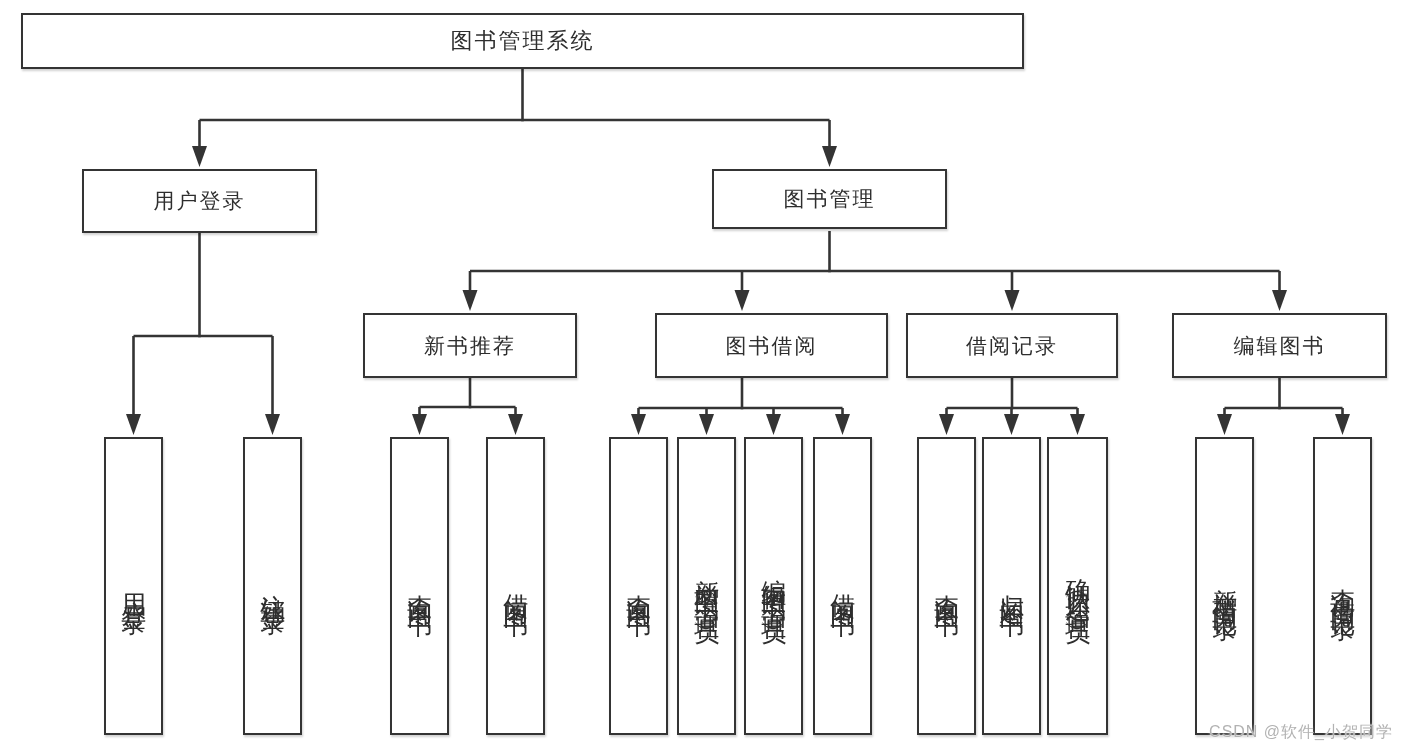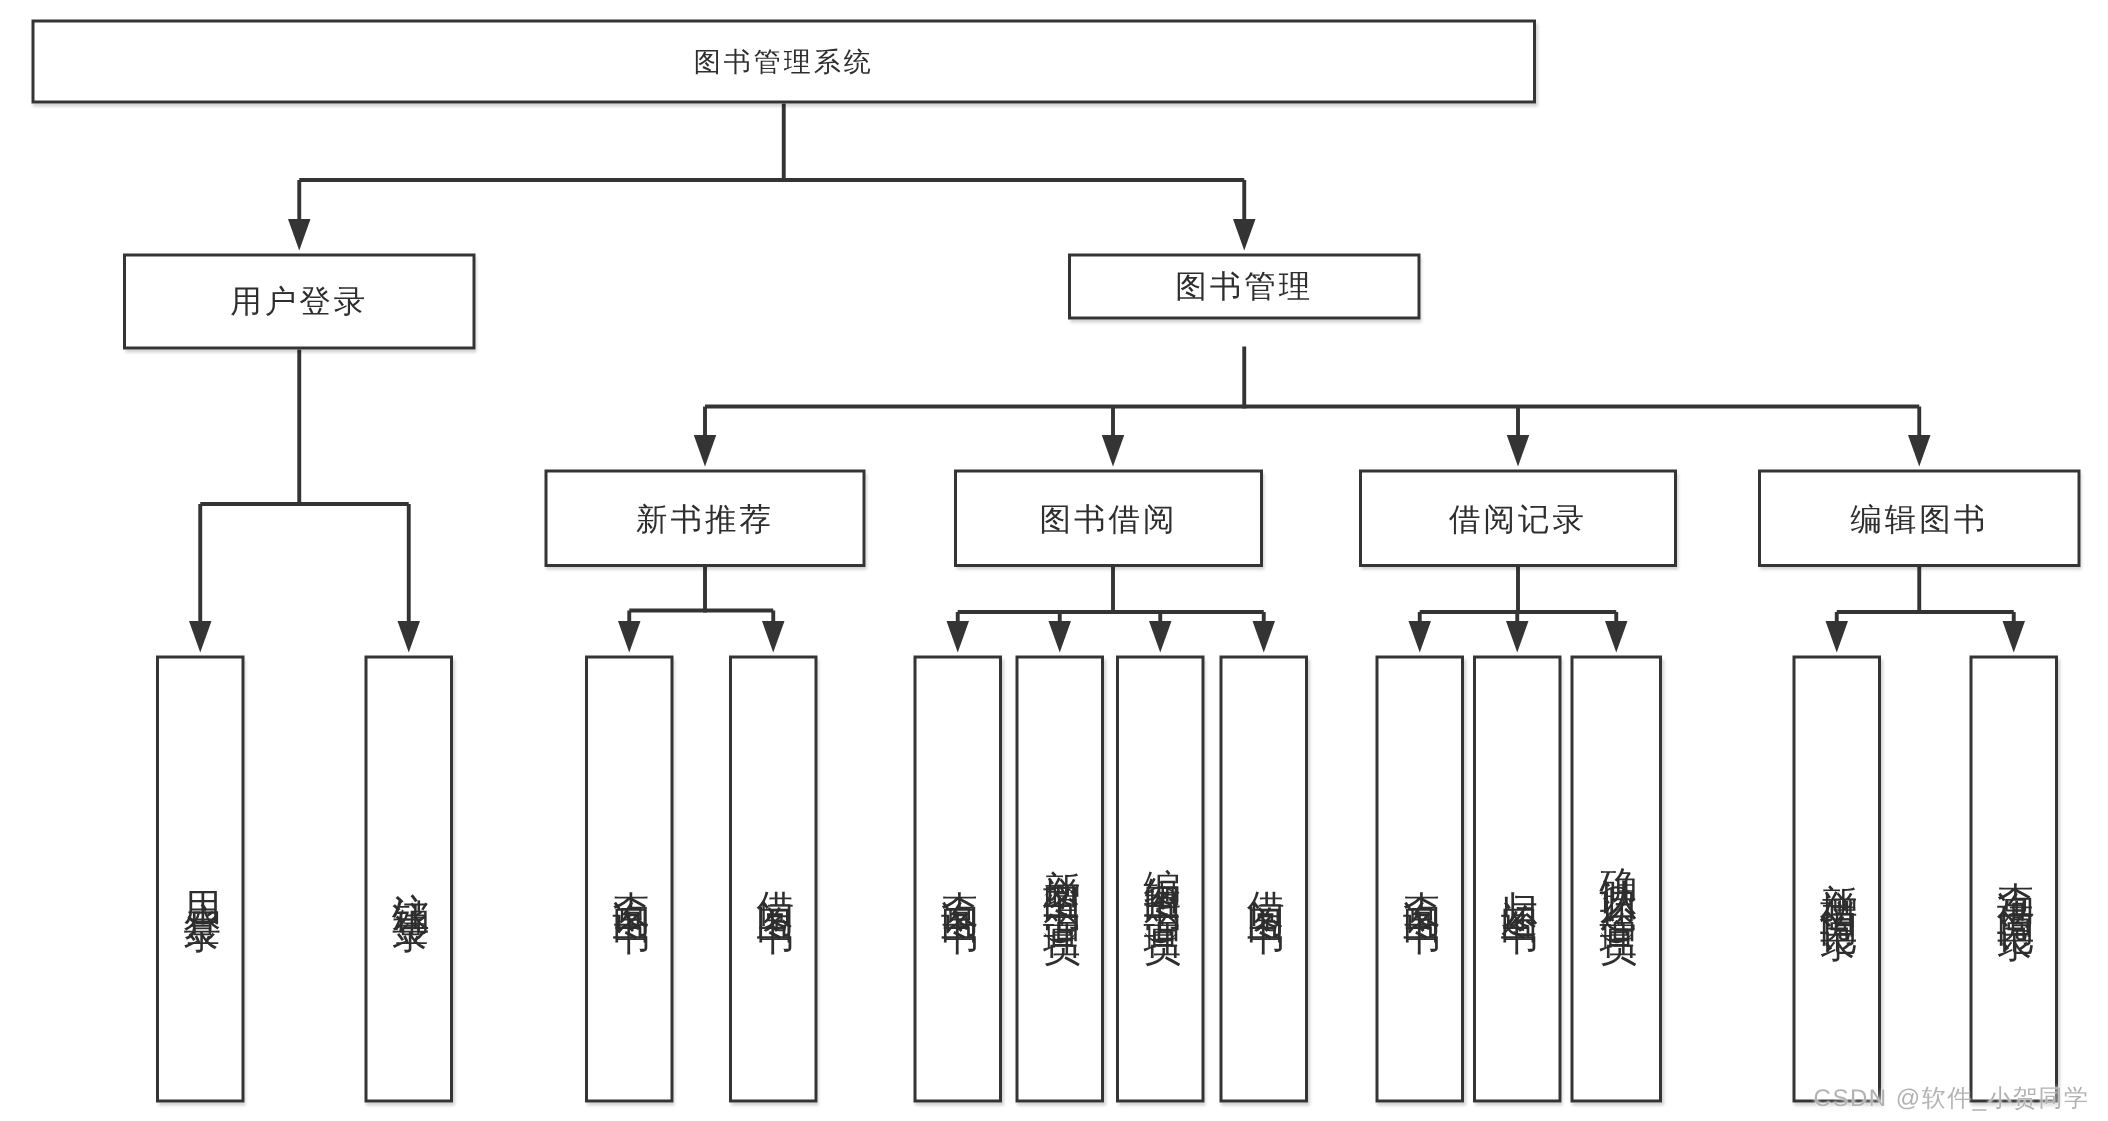--- a/index.html
+++ b/index.html
@@ -17,21 +17,21 @@
     position:absolute;
     box-sizing:border-box;
     background:#ffffff;
     border:2.5px solid #343434;
     box-shadow:1px 2px 2px rgba(0,0,0,0.18);
     display:flex;align-items:center;justify-content:center;
     color:#2e2e2e;
     z-index:2;
   }
   .node{font-size:21px;letter-spacing:2px;}
-  .node.root{font-size:18px;}
+  .node.root{font-size:22px;}
   .vnode span{
     writing-mode:vertical-rl;
     text-orientation:mixed;
     font-size:25px;
     letter-spacing:6px;
     line-height:1.1;
     white-space:nowrap;
   }
   .watermark{
     position:absolute;
@@ -103,28 +103,28 @@
       <polygon points="1335,414 1350,414 1342.5,435"></polygon>
     </svg>
 
   <div class="node root" style="left:21px;top:13px;width:1003px;height:56px;">
     <span>图书管理系统</span>
   </div>
 
   <div class="node" style="left:82px;top:169px;width:235px;height:64px;">
     <span>用户登录</span>
   </div>
-  <div class="node" style="left:712px;top:169px;width:235px;height:44px;">
+  <div class="node" style="left:712px;top:169px;width:235px;height:60px;">
     <span>图书管理</span>
   </div>
 
   <div class="node" style="left:363px;top:313px;width:214px;height:65px;">
     <span>新书推荐</span>
   </div>
-  <div class="node" style="left:636px;top:313px;width:206px;height:65px;">
+  <div class="node" style="left:655px;top:313px;width:233px;height:65px;">
     <span>图书借阅</span>
   </div>
   <div class="node" style="left:906px;top:313px;width:212px;height:65px;">
     <span>借阅记录</span>
   </div>
   <div class="node" style="left:1172px;top:313px;width:215px;height:65px;">
     <span>编辑图书</span>
   </div>
 
   <div class="vnode" style="left:104px;top:437px;width:59px;height:298px;">

